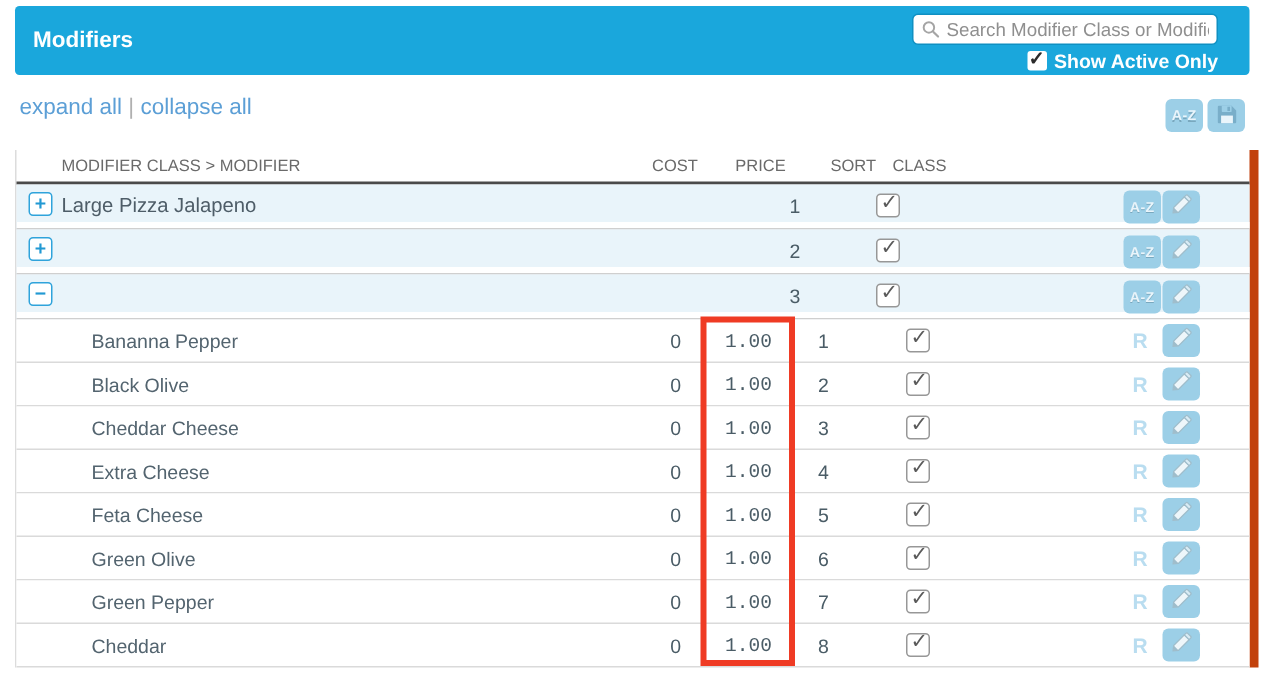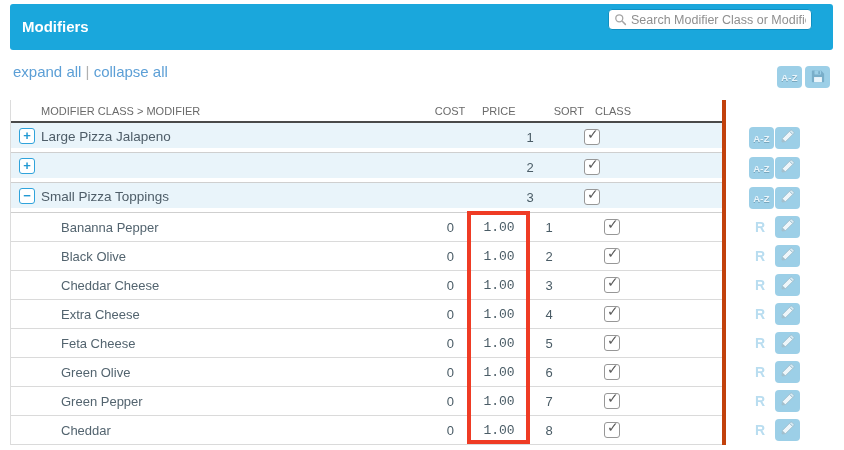--- a/index.html
+++ b/index.html
@@ -26,26 +26,26 @@
   
   .toolbar { position:relative; height:50px; }
   .links { position:absolute; left:3px; top:13px; font-size:15px; color:#b0b0b0; }
   .links .link { color:#5C9FD6; cursor:pointer; }
   .top-buttons { position:absolute; right:9px; top:16px; display:flex; gap:3px; }
   .sq-btn { width:25px; height:22px; background:#9CCFE7; border:none; border-radius:4px;
             display:flex; align-items:center; justify-content:center; cursor:pointer; }
   .az-text { color:#EAF5FB; font-size:9.5px; font-weight:bold; text-shadow:0 1px 0 rgba(80,120,140,.45); letter-spacing:.3px; }
 
   
-  .table { width:716px; border-left:1px solid #dcdcdc; border-right:4px solid #c2410c; }
+  .table { width:829px; border-left:1px solid #dcdcdc; border-right:6px solid #c2410c; }
   .thead { position:relative; height:23px; border-bottom:2px solid #4a4a4a; font-size:11px; color:#6a6a6a; }
   .thead span { position:absolute; top:5px; }
   .col-main   { left:30px; }
   .col-cost   { left:414px; width:50px; text-align:center; }
-  .col-price  { left:471px; width:50px; }
+  .col-price  { left:471px; width:50px; text-align:center; }
   .col-sort   { left:523px; width:50px; text-align:right; }
   .col-active { left:577px; width:50px; text-align:center; }
 
   .row { position:relative; width:100%; }
   .class-row { height:30px; background:#E9F4FA; border-bottom:1px solid #cfcfcf;
                box-shadow: inset 0 -4px 0 #ffffff; }
   .mod-row { height:29px; background:#fff; border-bottom:1px solid #dadada; }
 
   .expander { position:absolute; left:8px; top:5px; width:16px; height:16px; background:#fff;
               border:1px solid #2FA3DB; border-radius:3px; color:#2299d3; font-size:13px;
@@ -82,20 +82,24 @@
 <div class="card">
 
   <div class="blue-header">
     <span class="page-title">Modifiers</span>
     <div class="search-box">
       <svg width="13" height="13" viewBox="0 0 16 16">
         <circle cx="6.5" cy="6.5" r="4.3" fill="none" stroke="#A5A5A5" stroke-width="1.6"></circle>
         <line x1="10.2" y1="10.2" x2="14" y2="14" stroke="#A5A5A5" stroke-width="1.8" stroke-linecap="round"></line>
       </svg>
       <input type="text" placeholder="Search Modifier Class or Modifier" style="">
+    </div>
+    <div class="active-only">
+      <span class="hdr-checkbox checked" id="show-active-cb"></span>
+      <span>Show Active Only</span>
     </div>
   </div>
 
   <div class="toolbar">
     <span class="links">
       <span class="link">expand all</span>
       <span>|</span>
       <span class="link">collapse all</span>
     </span>
     <span class="top-buttons">
@@ -150,21 +154,20 @@
           <button class="row-btn edit-row">
             <span><svg width="15" height="15" viewBox="0 0 16 16">
                 <path d="M10.2 2.4 l3.4 3.4 L6 13.4 2.2 13.8 2.6 10z" fill="#EEF6FA" stroke="#9FBDCB" stroke-width="0.9"></path>
                 <path d="M10.2 2.4 l1.1-1.1 a0.9 0.9 0 0 1 1.3 0 l2.1 2.1 a0.9 0.9 0 0 1 0 1.3 l-1.1 1.1z" fill="#D9ECF5" stroke="#9FBDCB" stroke-width="0.9"></path>
                 <path d="M2.6 10 L6 13.4 2.2 13.8z" fill="#9FBDCB"></path>
               </svg></span>
           </button>
         </div>
         <div class="row class-row">
           <span class="expander">−</span>
-          <span class="class-name">Small Pizza Toppings</span>
           <span class="cell sort-class">3</span>
           <span class="checkbox cb-class checked"></span>
           <button class="row-btn az-row">
             <span class="az-text">A-Z</span>
           </button>
           <button class="row-btn edit-row">
             <span><svg width="15" height="15" viewBox="0 0 16 16">
                 <path d="M10.2 2.4 l3.4 3.4 L6 13.4 2.2 13.8 2.6 10z" fill="#EEF6FA" stroke="#9FBDCB" stroke-width="0.9"></path>
                 <path d="M10.2 2.4 l1.1-1.1 a0.9 0.9 0 0 1 1.3 0 l2.1 2.1 a0.9 0.9 0 0 1 0 1.3 l-1.1 1.1z" fill="#D9ECF5" stroke="#9FBDCB" stroke-width="0.9"></path>
                 <path d="M2.6 10 L6 13.4 2.2 13.8z" fill="#9FBDCB"></path>

